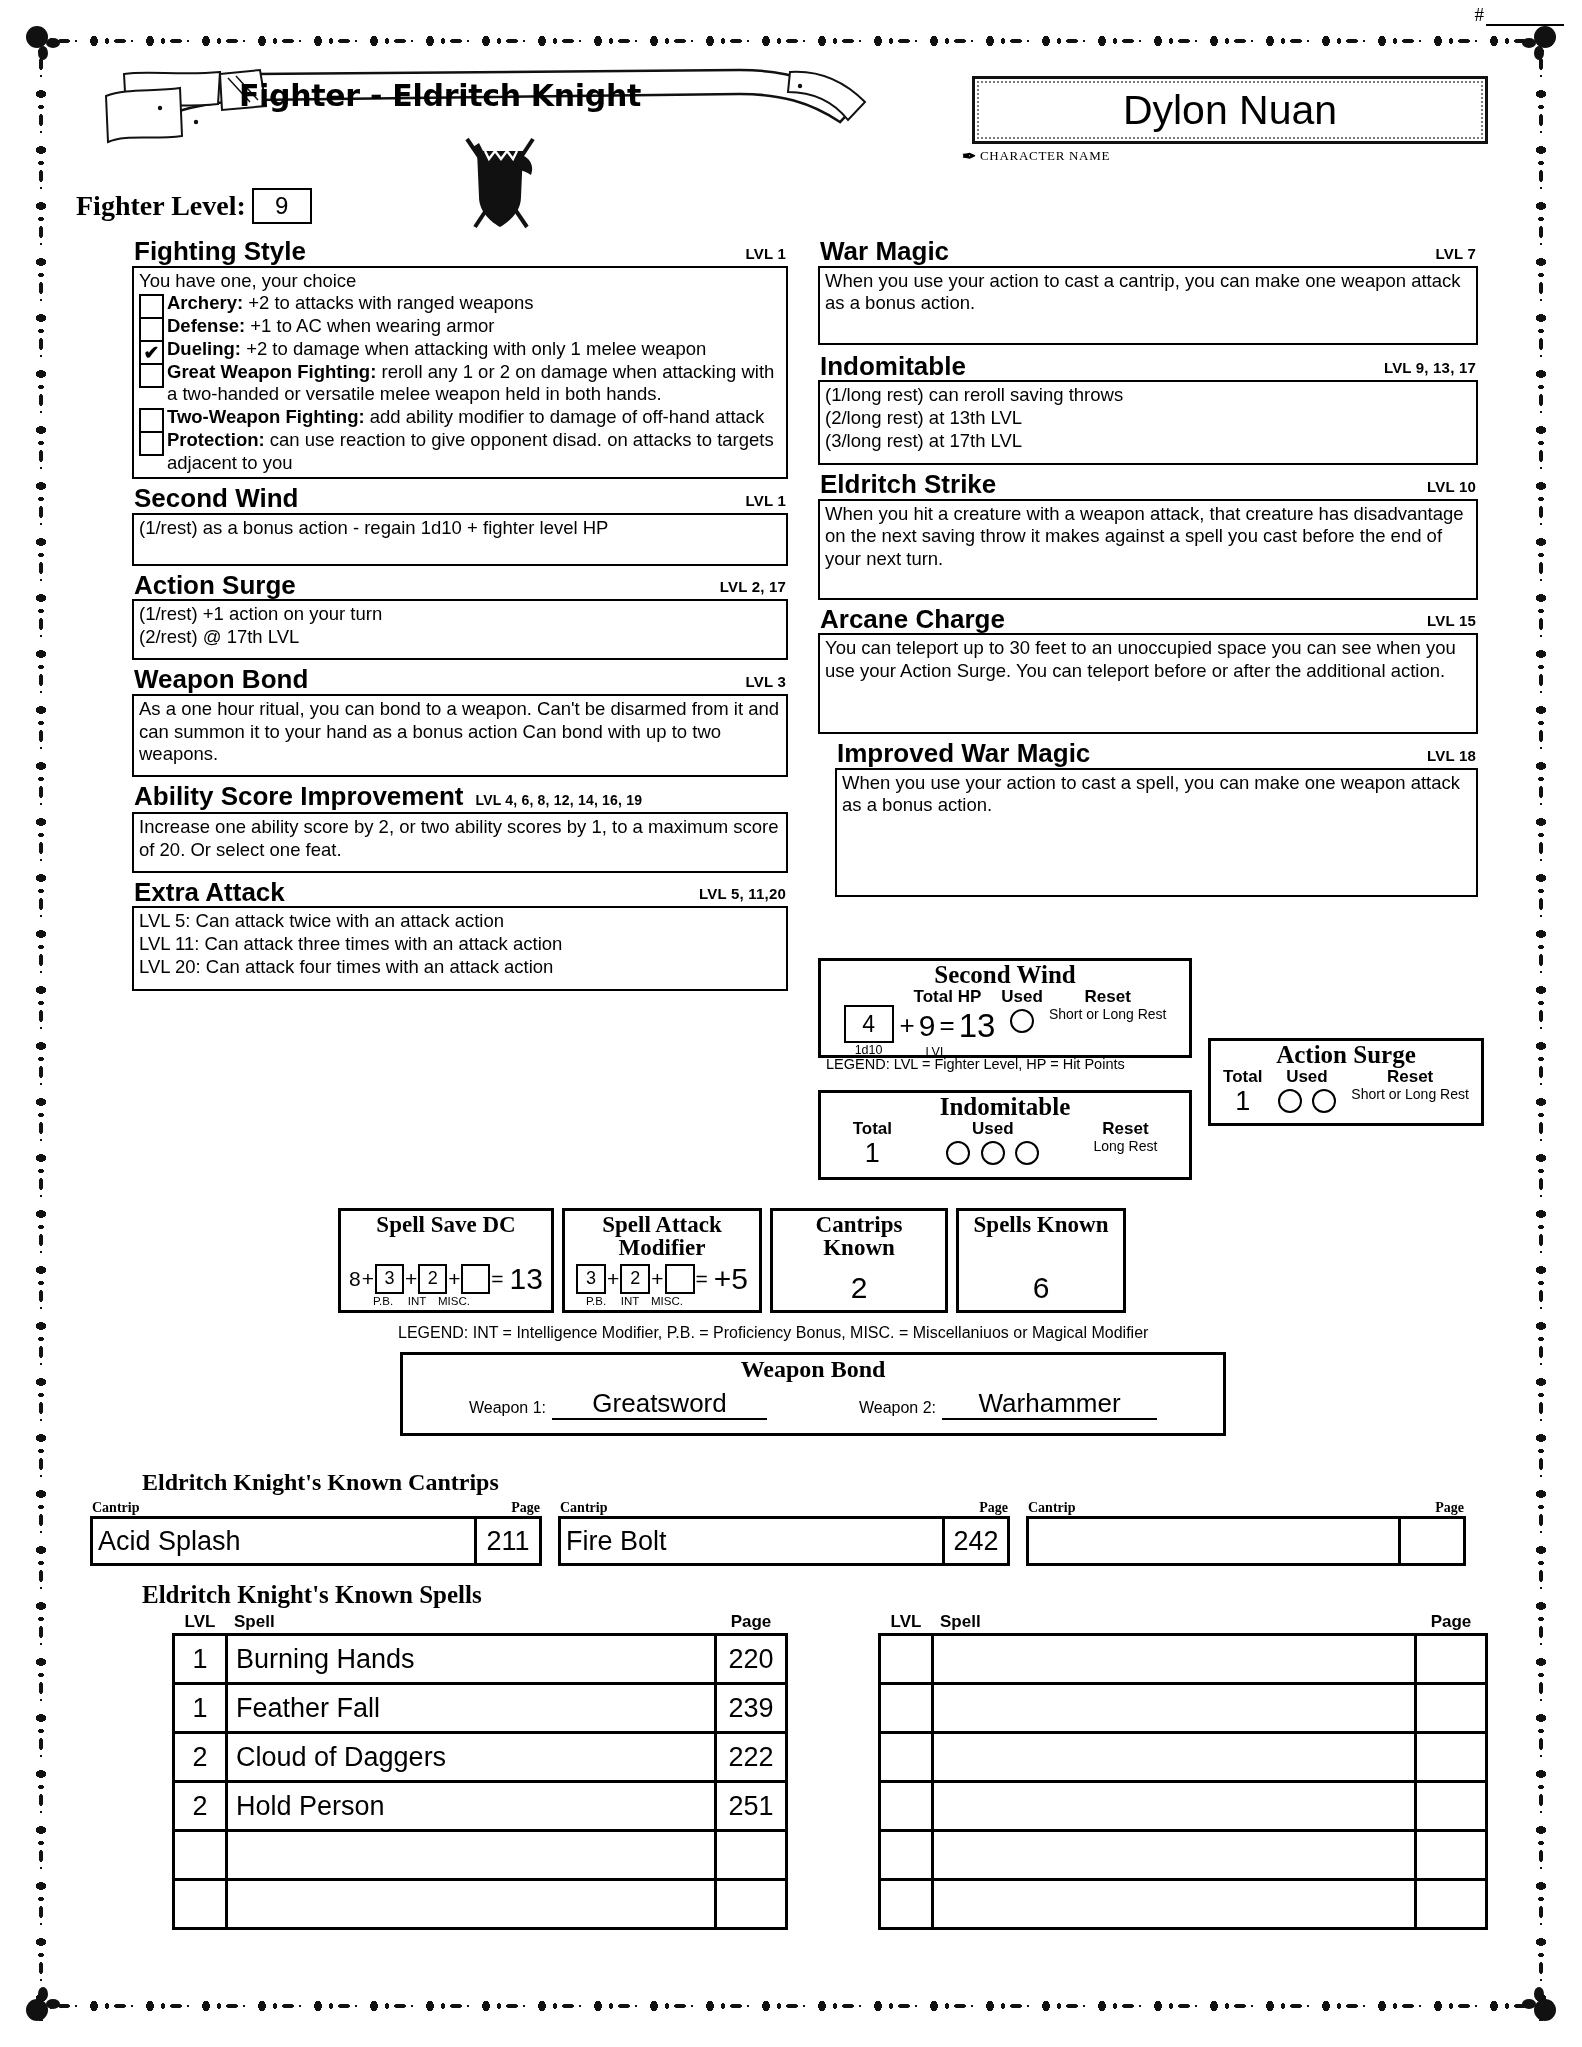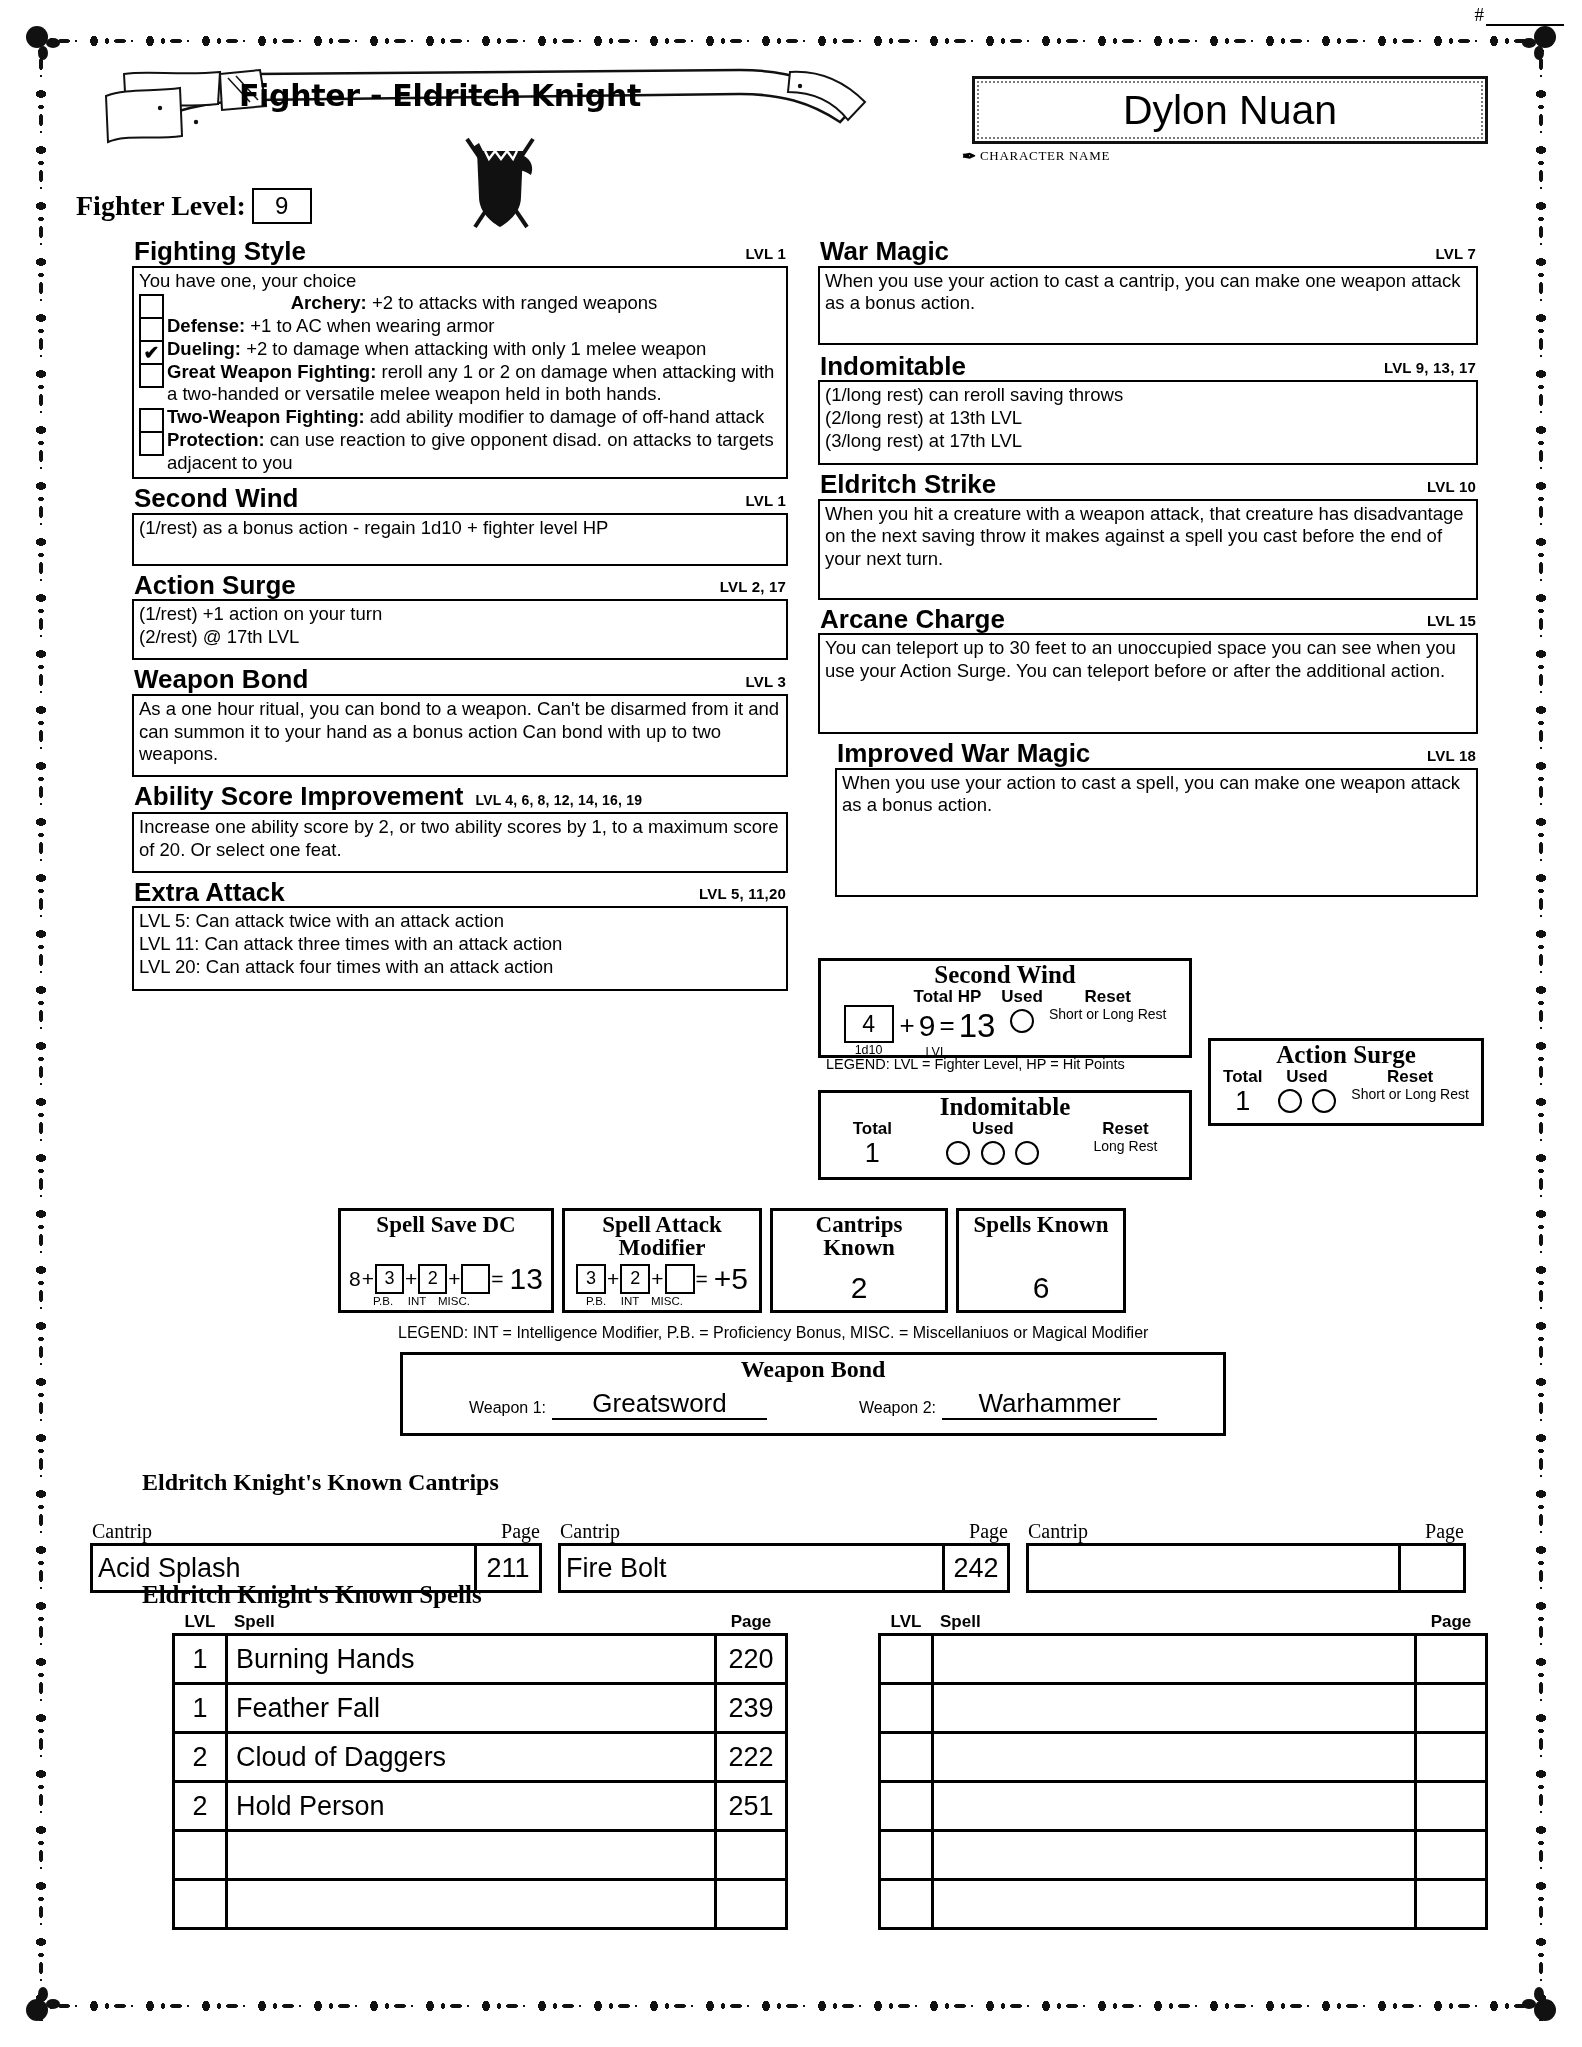--- a/index.html
+++ b/index.html
@@ -130,22 +130,22 @@
   .wb-fields{display:flex;justify-content:space-around;align-items:flex-end;margin-top:6px;padding:0 20px;}
   .wb-f{display:flex;align-items:flex-end;gap:6px;}
   .wb-lab{font-size:16px;padding-bottom:3px;}
   .wb-val{border-bottom:2px solid #000;min-width:215px;font-size:26px;text-align:center;line-height:1.1;}
 
   
   .cantrip-head{position:absolute;left:142px;top:1469px;font-family:"Liberation Serif",serif;
     font-weight:bold;font-size:24px;}
   .cantrip-row{position:absolute;left:90px;top:1500px;width:1400px;display:flex;gap:16px;}
   .cantrip-unit{display:flex;flex-direction:column;}
-  .cantrip-labels{display:flex;justify-content:space-between;font-size:20px;font-weight:normal;
-    font-family:"Liberation Serif",serif;padding:0 2px;margin-top:20px;}
+  .cantrip-labels{display:flex;justify-content:space-between;font-size:14px;font-weight:bold;
+    font-family:"Liberation Serif",serif;padding:0 2px;}
   .cantrip-cells{display:flex;border:3px solid #000;height:44px;}
   .cc-name{flex:1;display:flex;align-items:center;padding-left:5px;font-size:27px;}
   .cc-page{width:62px;border-left:3px solid #000;display:flex;align-items:center;
     justify-content:center;font-size:27px;}
 
   
   .spells-head{position:absolute;left:142px;top:1581px;font-family:"Liberation Serif",serif;
     font-weight:bold;font-size:25px;}
   .sp-table{position:absolute;}
   .sp-left{left:172px;top:1612px;width:616px;}
@@ -244,21 +244,21 @@
 <div class="col-left">
 
   <div class="feat">
     <div class="feat-head">
       <span class="feat-name">Fighting Style</span>
       <span class="feat-lvl">LVL 1</span>
     </div>
     <div class="feat-body" style="padding-left:5px;">
       <p>You have one, your choice</p>
       <div style="position:relative;padding-left:0;">
-        <div class="fs-item" style="padding-left:28px;text-align:center;">
+        <div class="fs-item" style="padding-left:28px;">
           <span class="cbox" style="left:0;top:2px;"></span>
           <b>Archery:</b><span> +2 to attacks with ranged weapons</span>
         </div>
         <div class="fs-item" style="padding-left:28px;">
           <span class="cbox" style="left:0;top:2px;"></span>
           <b>Defense:</b><span> +1 to AC when wearing armor</span>
         </div>
         <div class="fs-item" style="padding-left:28px;">
           <span class="cbox" style="left:0;top:2px;">
               <span class="check">✔</span>

